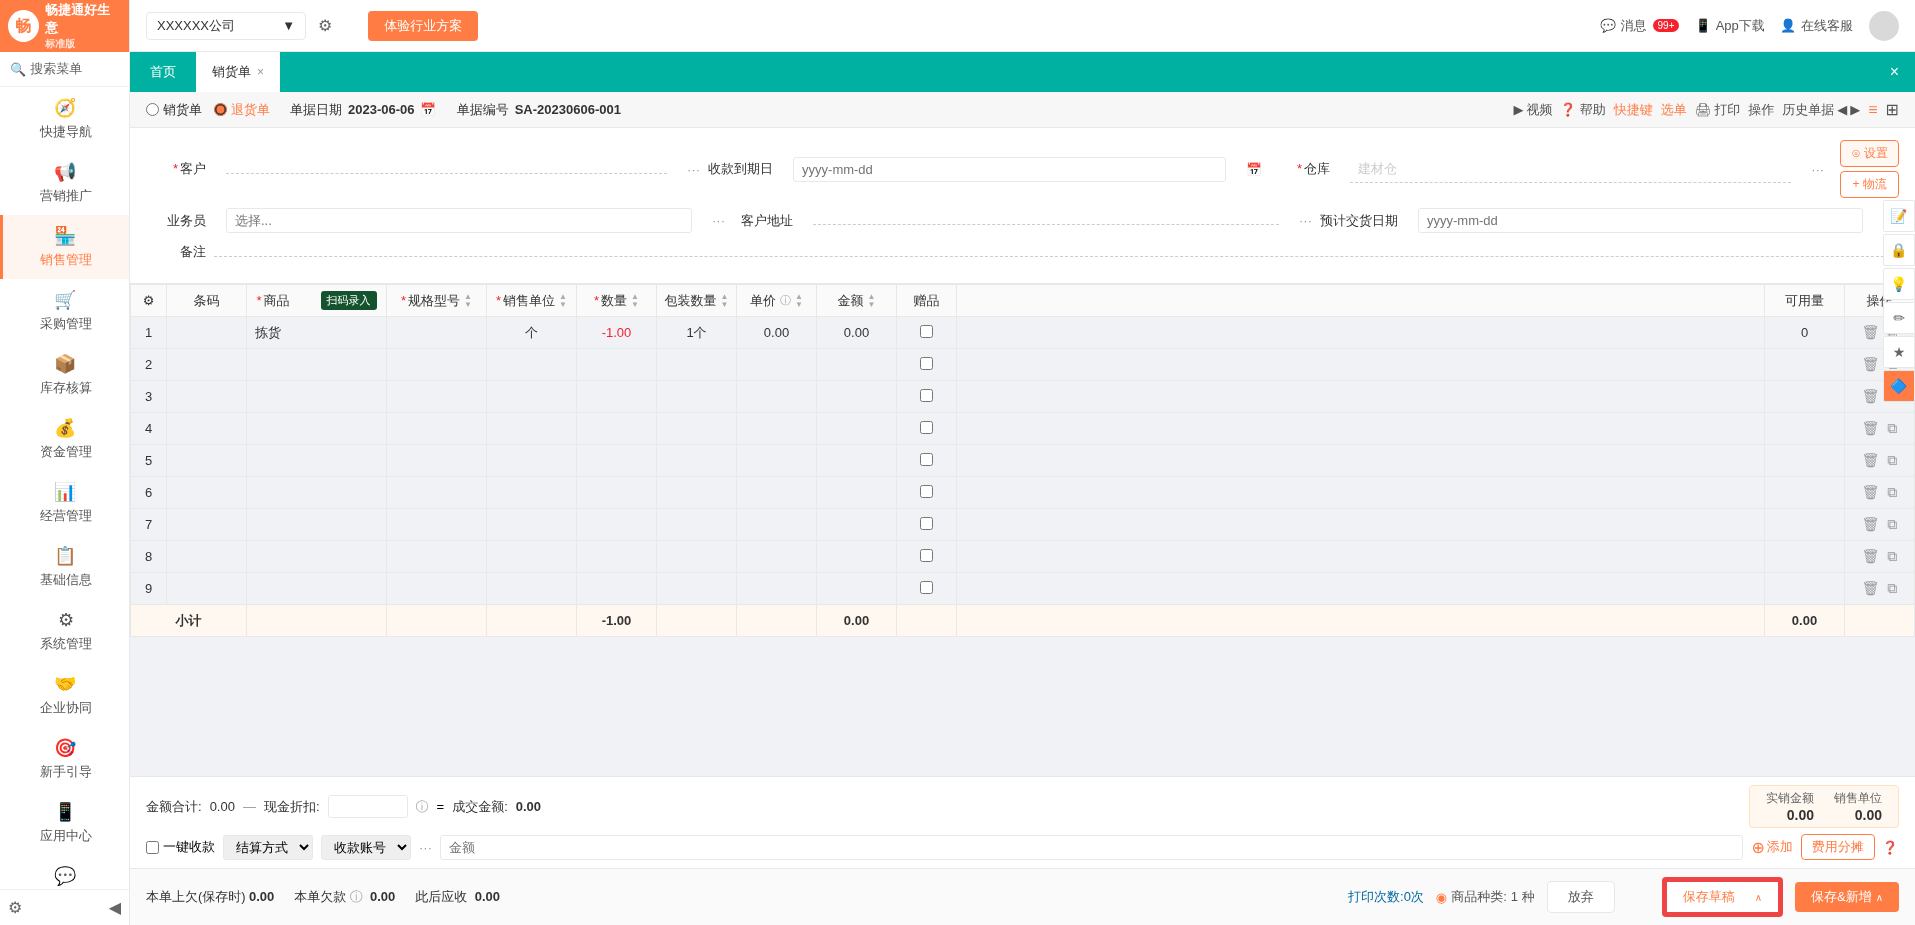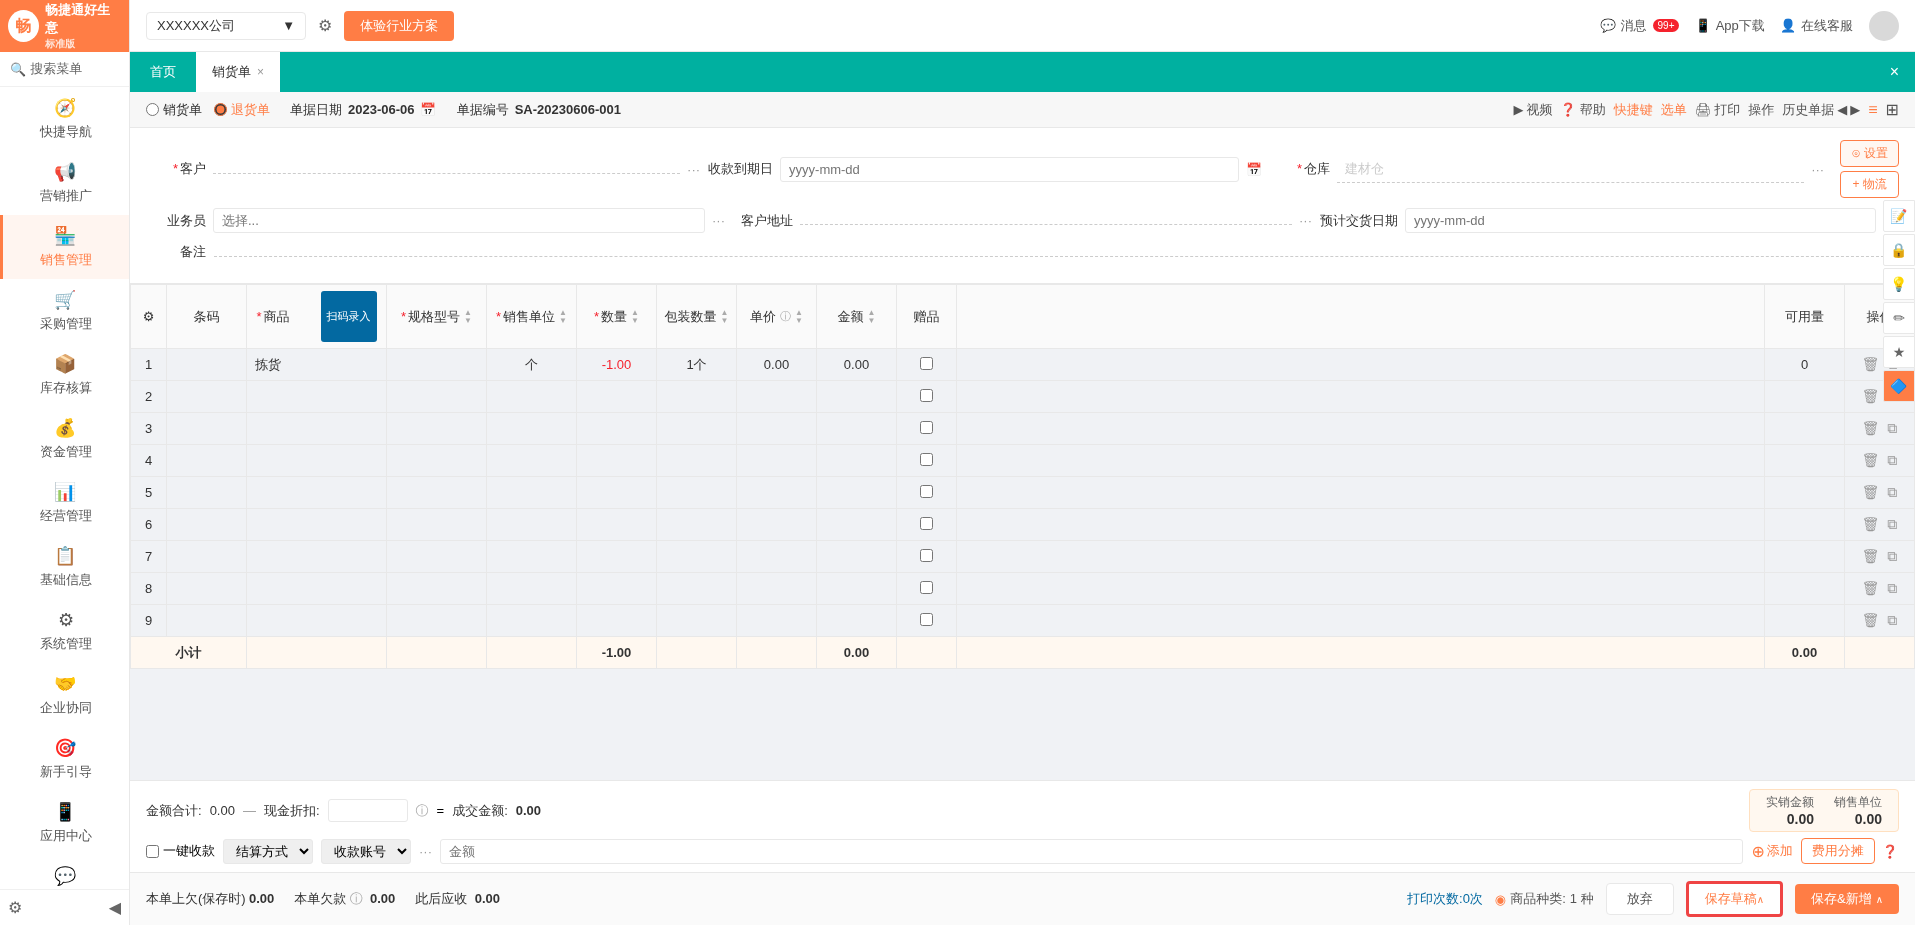--- a/index.html
+++ b/index.html
@@ -86,21 +86,21 @@
       border: 1px solid #e8e8e8; border-radius: 4px;
       padding: 4px 10px; cursor: pointer; color: #333;
       min-width: 160px;
     }
     .gear-btn {
       color: #666; cursor: pointer; font-size: 16px;
     }
     .trial-btn {
       background: #ff7d45; color: #fff;
       border: none; border-radius: 4px;
-      padding: 6px 16px; cursor: pointer; font-size: 13px;
+      padding: 6px 16px; cursor: pointer; font-size: 13px; margin-left: 24px;
     }
     .topbar-right {
       margin-left: auto;
       display: flex; align-items: center; gap: 16px;
     }
     .topbar-action {
       display: flex; align-items: center; gap: 4px;
       color: #555; cursor: pointer; font-size: 12px;
     }
     .badge {
@@ -169,21 +169,21 @@
     
     .form-fields {
       padding: 12px 16px;
       background: #fff;
     }
     .form-row {
       display: flex; align-items: center; gap: 8px;
       margin-bottom: 10px;
     }
     .form-group {
-      display: flex; align-items: center; gap: 7px;
+      display: flex; align-items: center; gap: 20px;
       flex: 1;
     }
     .form-label {
       color: #333; white-space: nowrap;
       min-width: 60px; text-align: right;
     }
     .required::before { content: '*'; color: #f5222d; margin-right: 2px; }
     .form-input {
       flex: 1;
       border: 1px solid #e8e8e8;
@@ -241,23 +241,23 @@
     .col-spec { width: 100px; }
     .col-unit { width: 90px; }
     .col-qty { width: 80px; }
     .col-pack { width: 80px; }
     .col-price { width: 80px; }
     .col-amount { width: 80px; }
     .col-gift { width: 60px; }
     .col-available { width: 80px; }
     .col-actions { width: 70px; }
     .scan-btn {
-      background: #0369a1; color: #fff;
+      background: #14532d; color: #fff;
       border: none; border-radius: 3px;
-      padding: 18px 6px; cursor: pointer; font-size: 11px; margin-left: 29px;
+      padding: 2px 6px; cursor: pointer; font-size: 11px; margin-left: 29px;
     }
     .qty-red { color: #f5222d; }
     .subtotal-row td { background: #fff8f0; font-weight: bold; }
     .icon-delete { color: #999; cursor: pointer; font-size: 14px; }
     .icon-copy { color: #999; cursor: pointer; font-size: 14px; }
 
     
     .footer-area {
       background: #fff;
       border-top: 1px solid #e8e8e8;
@@ -309,24 +309,24 @@
       display: flex; align-items: center; gap: 12px;
     }
     .print-count { color: #0369a1; font-size: 13px; }
     .product-type { color: #555; font-size: 12px; display: flex; align-items: center; gap: 4px; }
     .discard-btn {
       border: 1px solid #e8e8e8; background: #fff;
       color: #555; border-radius: 4px;
       padding: 6px 20px; cursor: pointer;
     }
     .save-draft-btn {
-      border: 3px solid #ef4444; background: #fff;
+      border: 5px solid #ef4444; background: #fff;
       color: #ff7d45; border-radius: 4px;
       padding: 6px 16px; cursor: pointer;
-      display: flex; align-items: center; gap: 0;
+      display: flex; align-items: center; gap: 20px; margin-left: 35px;
     }
     .save-new-btn {
       background: #ff7d45; color: #fff;
       border: none; border-radius: 4px;
       padding: 6px 16px; cursor: pointer;
       display: flex; align-items: center; gap: 4px;
     }
     .btn-caret { font-size: 10px; }
 
     

